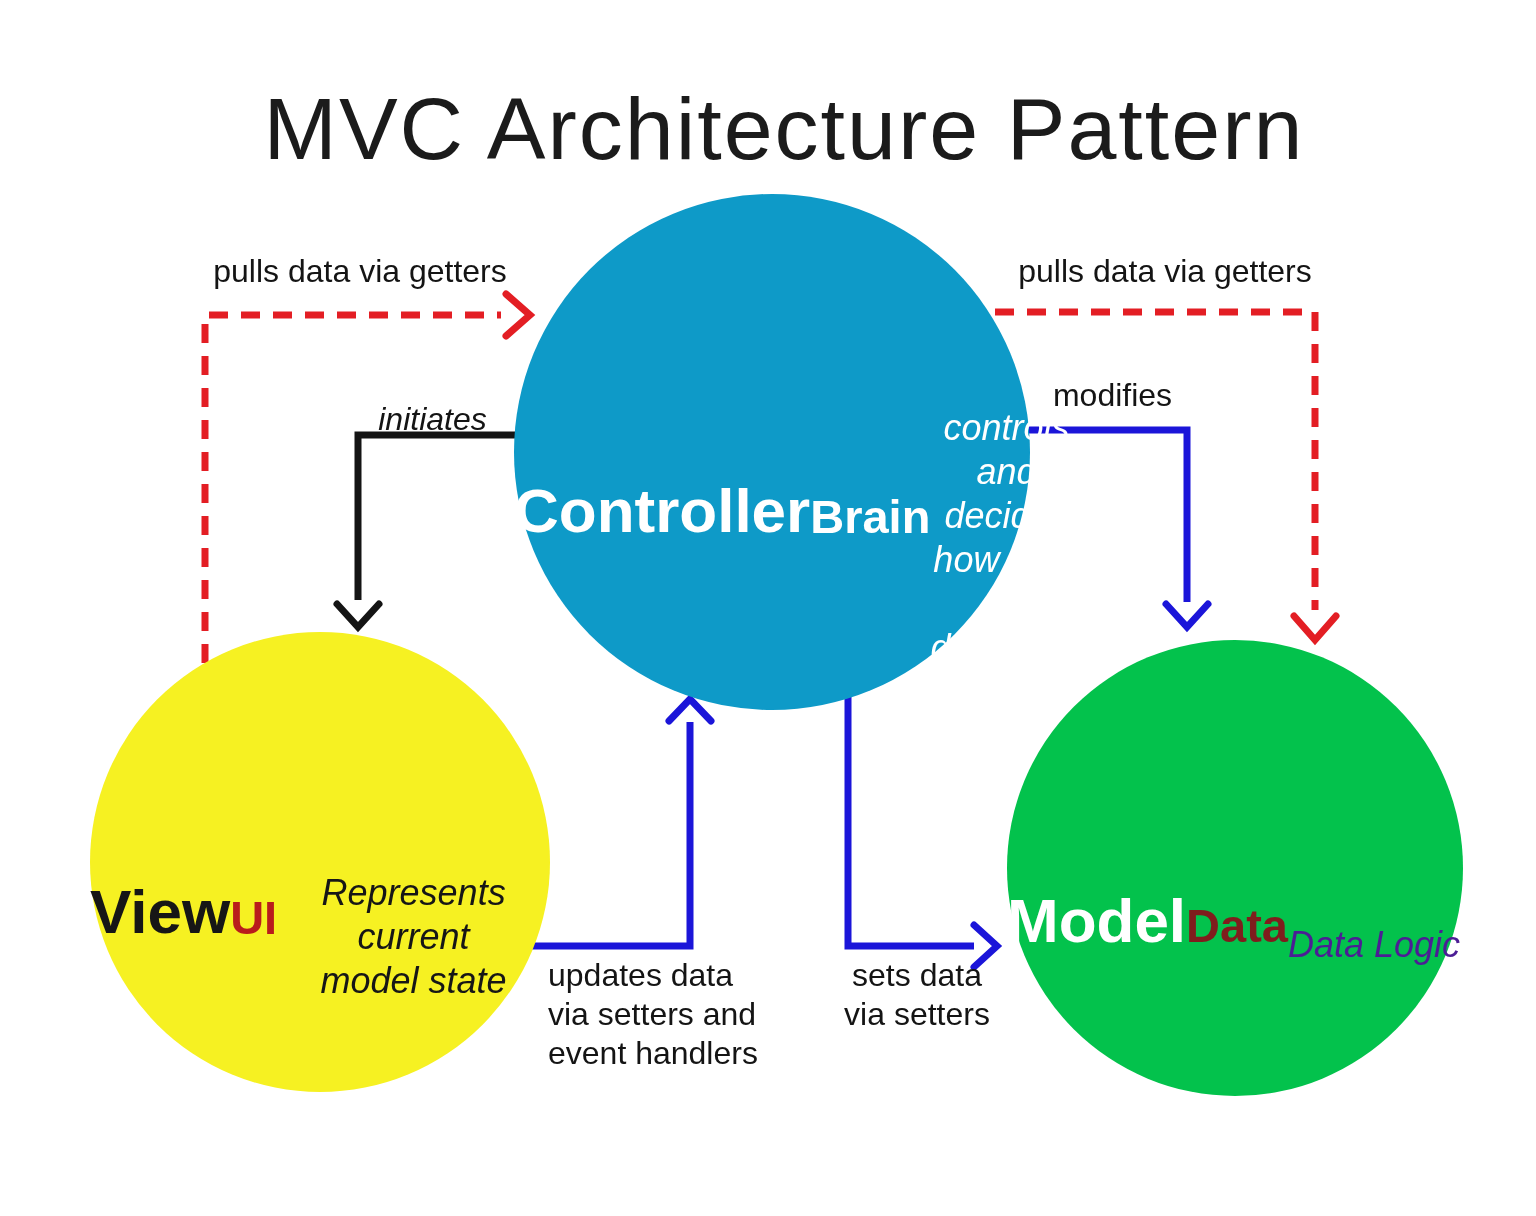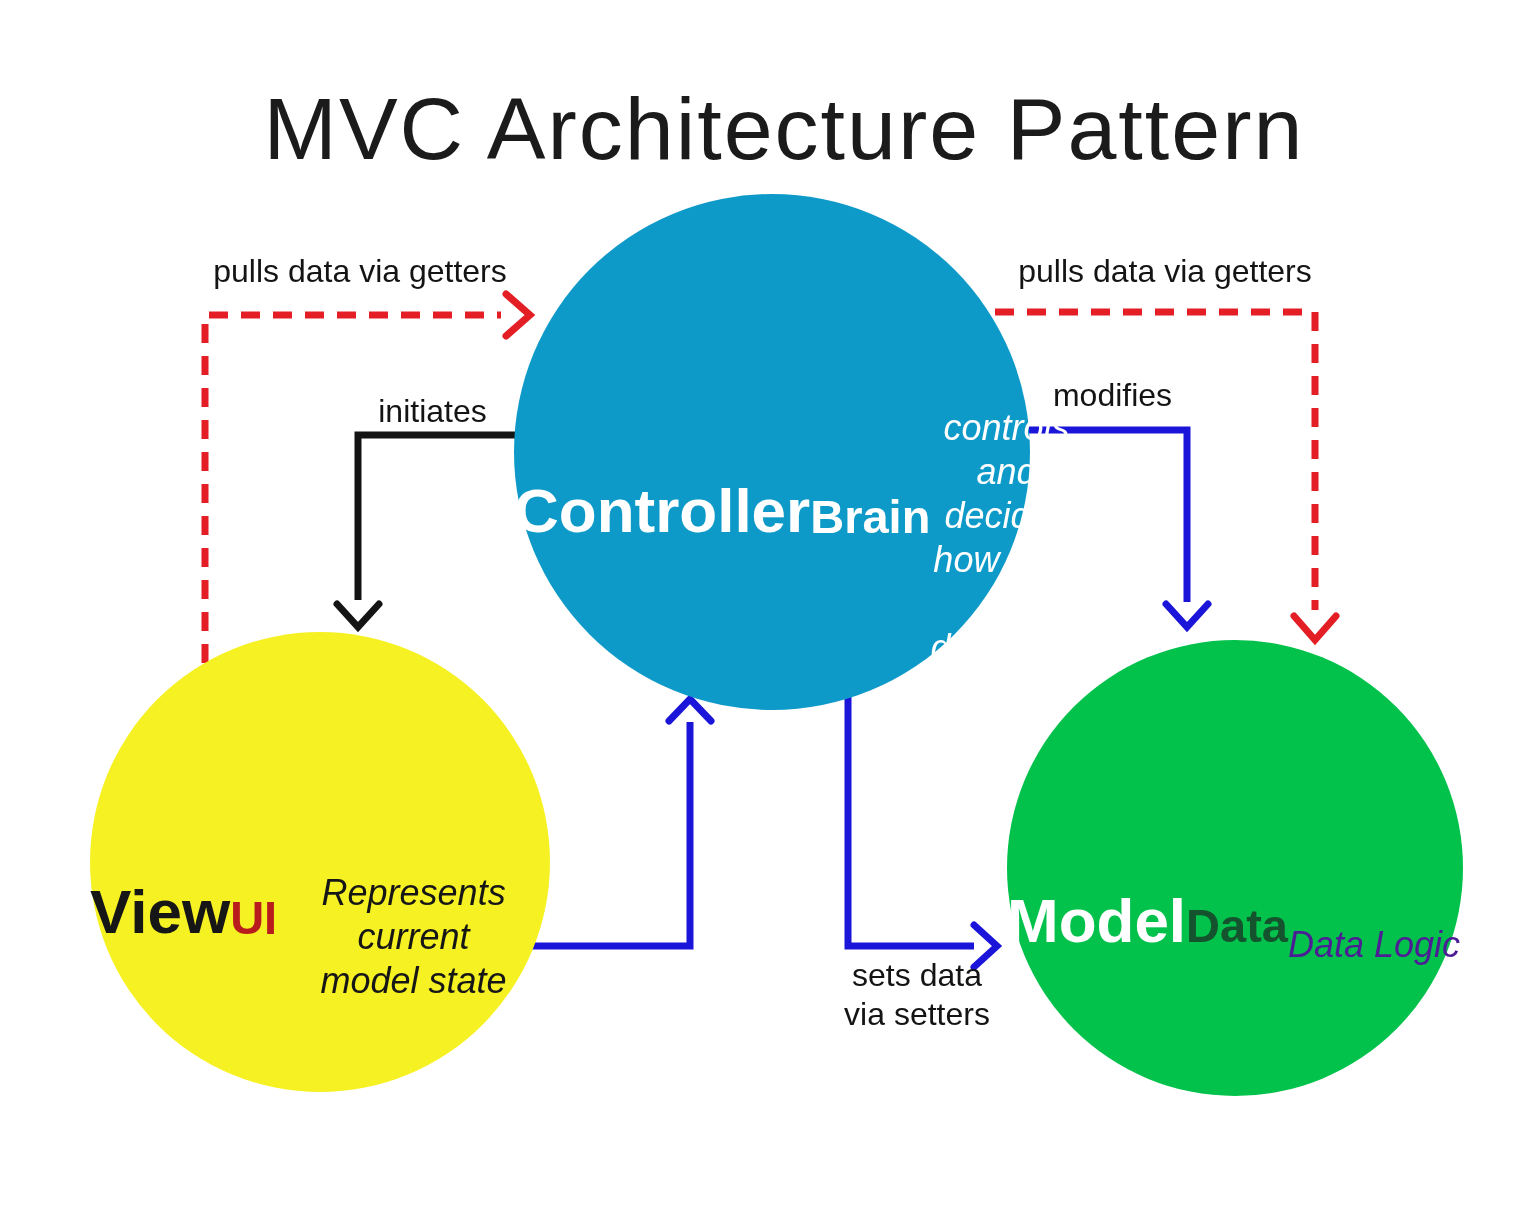--- a/index.html
+++ b/index.html
@@ -60,21 +60,21 @@
   .edge-label {
     position: absolute;
     font-size: 32px;
     color: #141414;
     line-height: 1.22;
     white-space: nowrap;
   }
   .edge-label.center { text-align: center; }
   .lbl-pull-left  { left: 195px; top: 252px; width: 330px; }
   .lbl-pull-right { left: 1000px; top: 252px; width: 330px; }
-  .lbl-initiates  { left: 335px; top: 392px; width: 195px; }
+  .lbl-initiates  { left: 335px; top: 400px; width: 195px; font-style: italic; }
   .lbl-modifies   { left: 1040px; top: 376px; width: 145px; }
   .lbl-updates    { left: 548px; top: 956px; text-align: left; }
   .lbl-sets       { left: 836px; top: 956px; width: 162px; }
 </style>
 </head>
 <body>
 
 <div class="canvas">
 
   <h1 class="diagram-title">MVC Architecture Pattern</h1>
@@ -125,33 +125,38 @@
     <div class="node-title" style="color: rgb(22, 22, 22);">View</div>
     <div class="node-subtitle" style="color: #b91c1c;">UI</div>
     <div class="node-desc" style="color: rgb(22, 22, 22);">
       <span>Represents current</span><br>
       <span>model state</span>
     </div>
   </div>
 
   <div class="node node-model" style="background-color: rgb(3, 194, 76);">
     <div class="node-title" style="color: rgb(255, 255, 255);">Model</div>
-    <div class="node-subtitle" style="color: #14532d;">Data</div>
+    <div class="node-subtitle" style="color: #7f1d1d;">Data</div>
     <div class="node-desc" style="color: #4c1d95;">
       <span>Data Logic</span>
     </div>
   </div>
 
   <div class="edge-label center lbl-pull-left">pulls data via getters</div>
 
   <div class="edge-label center lbl-pull-right">pulls data via getters</div>
 
   <div class="edge-label center lbl-initiates">initiates</div>
 
   <div class="edge-label center lbl-modifies">modifies</div>
 
+  <div class="edge-label lbl-updates">
+    <span>updates data</span><br>
+    <span>via setters and</span><br>
+    <span>event handlers</span>
+  </div>
 
   <div class="edge-label center lbl-sets">
     <span>sets data</span><br>
     <span>via setters</span>
   </div>
 
 </div>
 
 </body></html>

